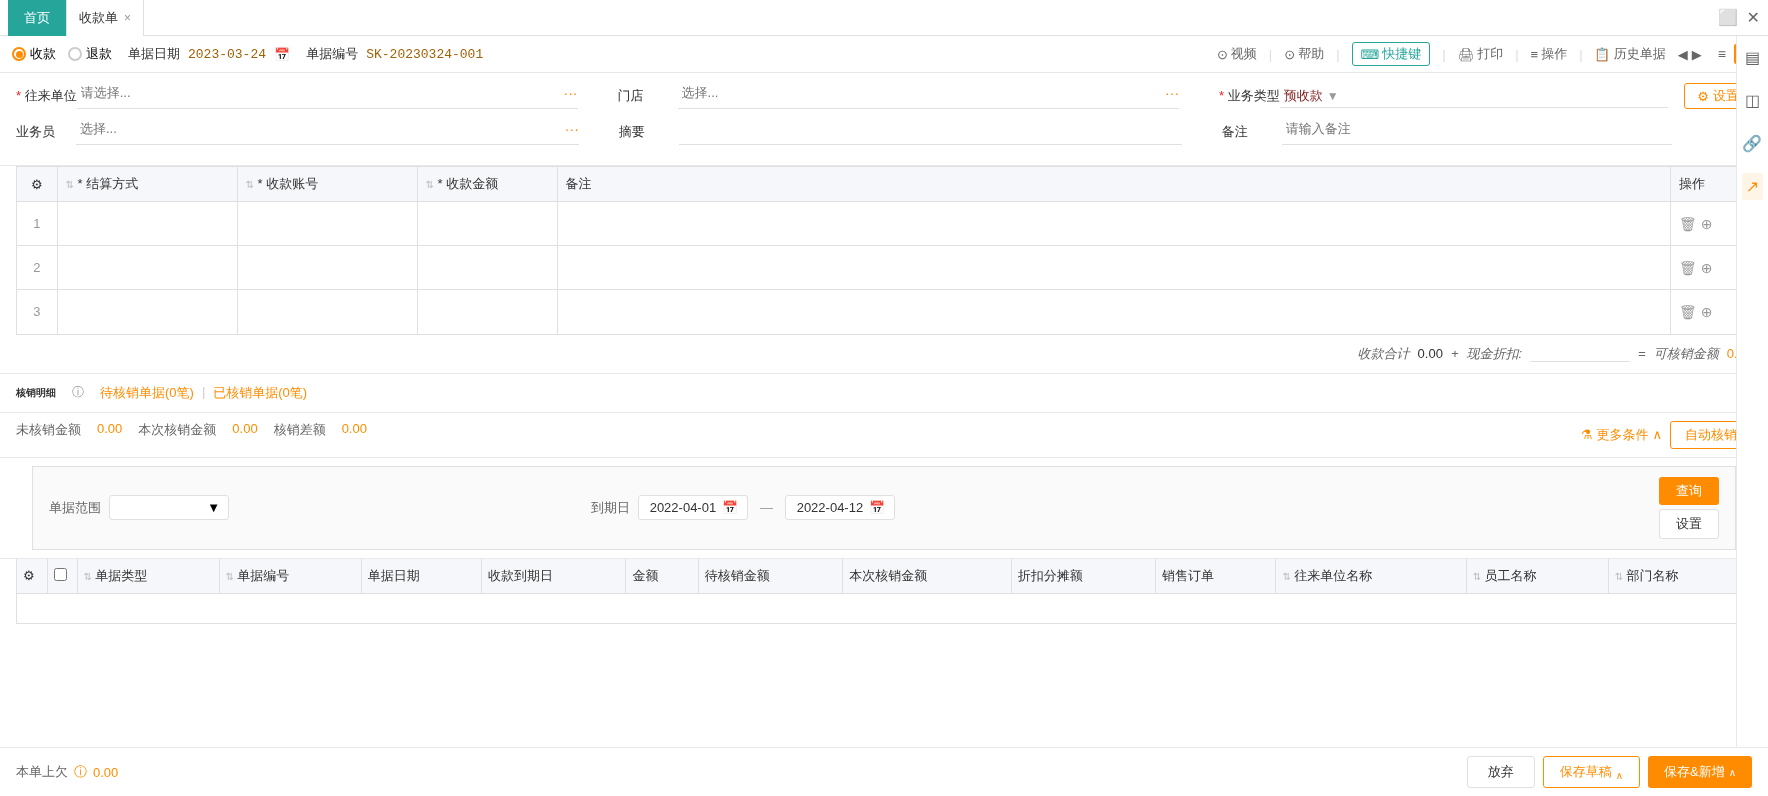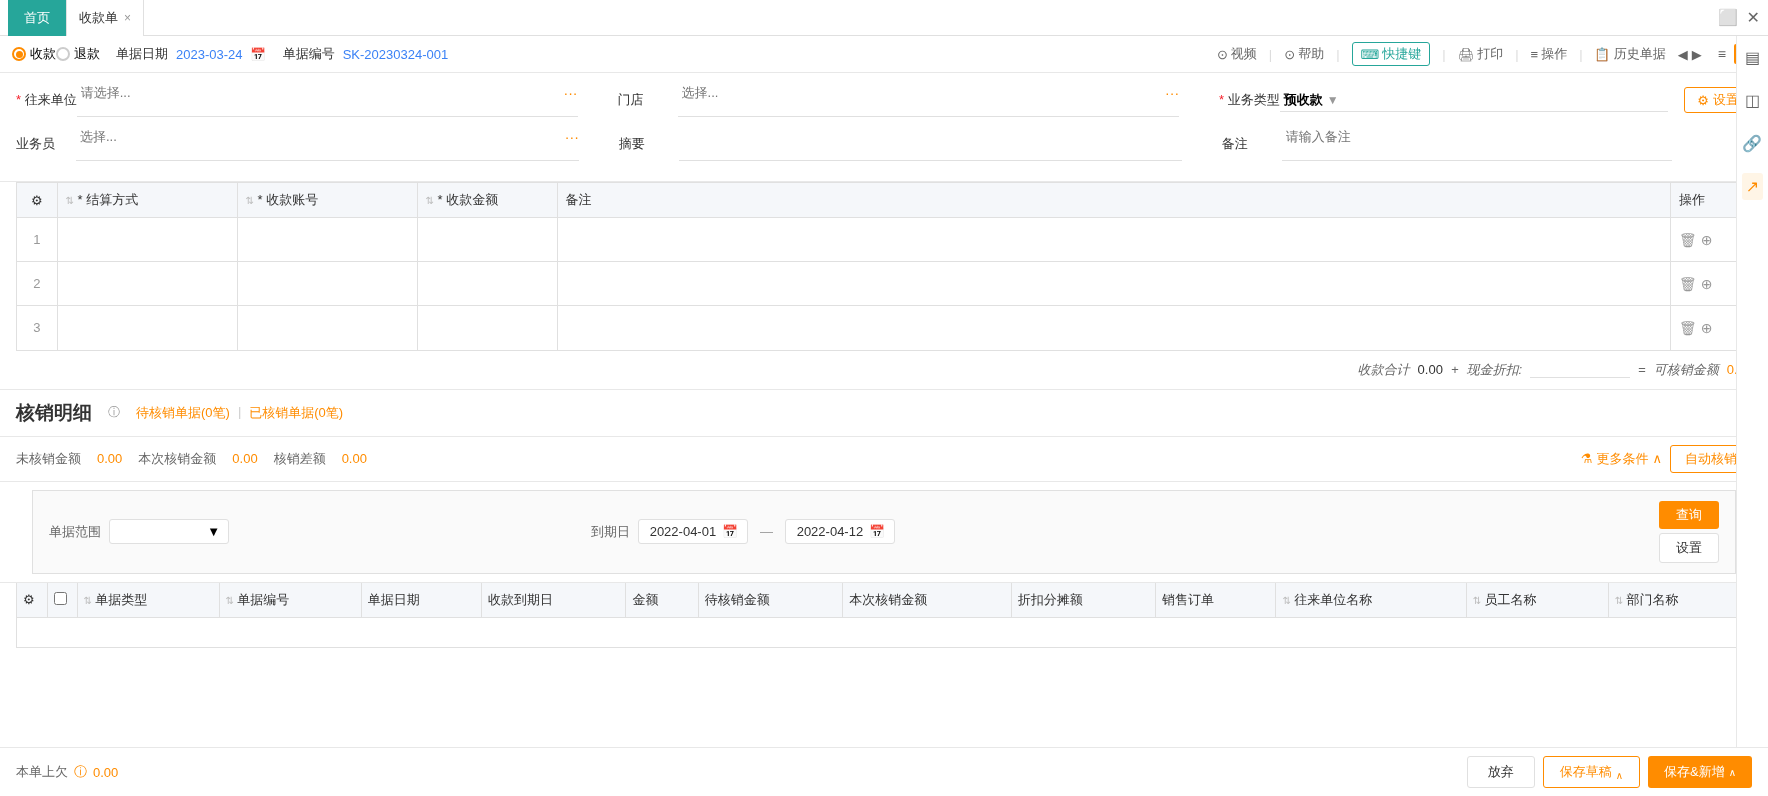--- a/index.html
+++ b/index.html
@@ -24,52 +24,52 @@
     .tab-bar-right span { font-size: 16px; color: #666; cursor: pointer; }
 
     
     .main-area { background: #fff; height: calc(796px - 36px); overflow-y: auto; }
 
     
     .top-toolbar {
       display: flex; align-items: center; padding: 6px 12px; background: #fff;
       border-bottom: 1px solid #e8e8e8; gap: 16px; flex-wrap: wrap;
     }
-    .radio-group { display: flex; align-items: center; }
+    .radio-group { display: flex; gap: 12px; align-items: center; }
     .radio-item { display: flex; align-items: center; gap: 4px; cursor: pointer; }
     .radio-circle { width: 14px; height: 14px; border-radius: 50%; border: 2px solid #ccc; display: inline-flex; align-items: center; justify-content: center; }
     .radio-circle.active { border-color: #ff8c00; }
     .radio-circle.active::after { content: ''; width: 7px; height: 7px; border-radius: 50%; background: #ff8c00; }
 
     .doc-info { display: flex; align-items: center; gap: 8px; font-size: 13px; }
     .doc-label { color: #333; }
-    .doc-value { color: #3b82f6; font-weight: 500; }
+    .doc-value { color: #a16207; font-weight: 500; font-family: Liberation Mono, monospace; }
     .calendar-icon { color: #ff8c00; cursor: pointer; }
 
     .toolbar-right { margin-left: auto; display: flex; align-items: center; gap: 12px; color: #666; font-size: 13px; }
     .toolbar-btn { display: flex; align-items: center; gap: 3px; cursor: pointer; color: #666; }
     .toolbar-btn-highlight { color: #26a69a; border: 1px solid #26a69a; padding: 2px 8px; border-radius: 3px; }
     .separator { color: #ddd; }
     .nav-arrows { display: flex; gap: 4px; }
     .nav-arr { cursor: pointer; color: #666; }
     .view-icons { display: flex; gap: 4px; }
     .view-icon { cursor: pointer; color: #ff8c00; background: #ff8c00; color: #fff; padding: 2px 6px; border-radius: 2px; font-size: 12px; }
     .view-icon2 { cursor: pointer; color: #666; padding: 2px 4px; font-size: 14px; }
 
     
     .form-section { padding: 10px 16px; background: #fff; border-bottom: 1px solid #e8e8e8; }
     .form-row { display: flex; align-items: center; gap: 0; margin-bottom: 10px; }
     .form-field { display: flex; align-items: center; flex: 1; min-width: 0; }
     .form-label { color: #333; white-space: nowrap; min-width: 60px; }
     .form-label.required::before { content: '* '; color: #f5222d; }
-    .form-input-wrap { flex: 1; display: flex; align-items: center; border-bottom: 1px solid #e0e0e0; padding-bottom: 14px; }
+    .form-input-wrap { flex: 1; display: flex; align-items: center; border-bottom: 1px solid #e0e0e0; padding-bottom: 6px; }
     .form-input { border: none; outline: none; flex: 1; color: #999; font-size: 13px; padding: 2px 4px; background: transparent; }
     .more-icon { color: #ff8c00; cursor: pointer; margin-left: 4px; font-size: 14px; }
     .select-wrap { display: flex; align-items: center; flex: 1; border-bottom: 1px solid #e0e0e0; }
-    .select-val { color: #000000; padding: 2px 4px; font-weight: bold; }
+    .select-val { color: #7f1d1d; padding: 2px 4px; }
     .dropdown-icon { color: #999; cursor: pointer; font-size: 12px; }
     .settings-btn {
       background: #fff; border: 1px solid #ff8c00; color: #ff8c00; padding: 3px 12px;
       border-radius: 3px; cursor: pointer; display: flex; align-items: center; gap: 4px; white-space: nowrap;
     }
 
     
     .table-section { margin: 0 16px; border: 1px solid #e0e0e0; }
     .data-table { width: 100%; border-collapse: collapse; }
     .data-table th {
@@ -95,28 +95,28 @@
     .summary-label { color: #666; font-style: italic; }
     .summary-value { color: #333; }
     .summary-orange { color: #ff8c00; font-weight: 500; }
     .summary-input { border: none; border-bottom: 1px solid #e0e0e0; width: 100px; outline: none; text-align: right; }
 
     
     .section-header {
       display: flex; align-items: center; padding: 10px 16px;
       background: #fff; border-bottom: 1px solid #e8e8e8; gap: 16px;
     }
-    .section-title { font-size: 19px; font-weight: 600; color: #333; }
+    .section-title { font-size: 10px; font-weight: 600; color: #333; }
     .section-tabs { display: flex; gap: 0; }
     .section-tab { color: #ff8c00; cursor: pointer; font-size: 13px; }
     .section-tab-sep { color: #ccc; margin: 0 8px; }
 
     
     .filter-row {
-      display: flex; align-items: center; padding: 8px 16px;
+      display: flex; align-items: flex-start; padding: 8px 16px;
       background: #fff; border-bottom: 1px solid #e8e8e8; gap: 16px;
     }
     .filter-label { color: #666; white-space: nowrap; }
     .filter-value { color: #ff8c00; }
     .filter-right { margin-left: auto; display: flex; align-items: center; gap: 8px; }
     .more-conditions { color: #ff8c00; cursor: pointer; display: flex; align-items: center; gap: 4px; }
     .auto-writeoff-btn {
       background: #fff; border: 1px solid #ff8c00; color: #ff8c00;
       padding: 4px 14px; border-radius: 3px; cursor: pointer;
     }

